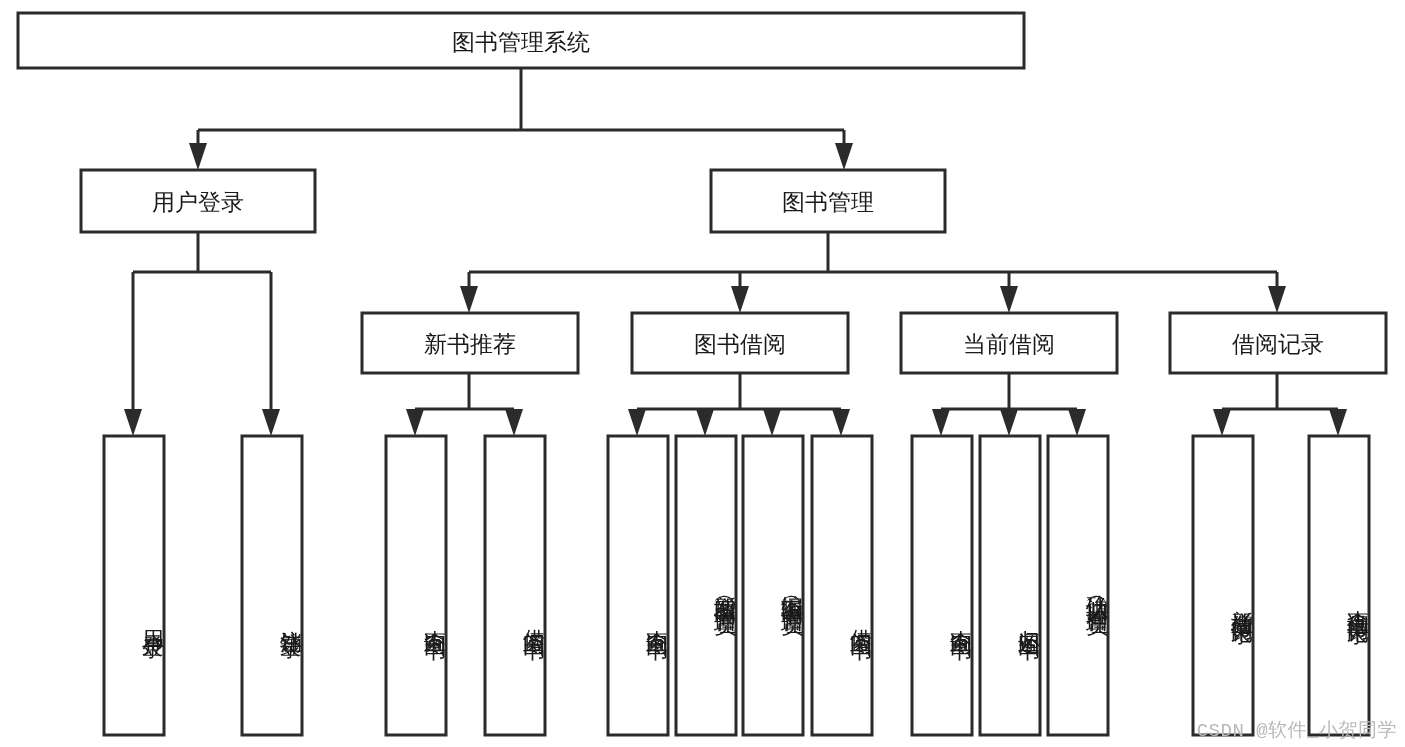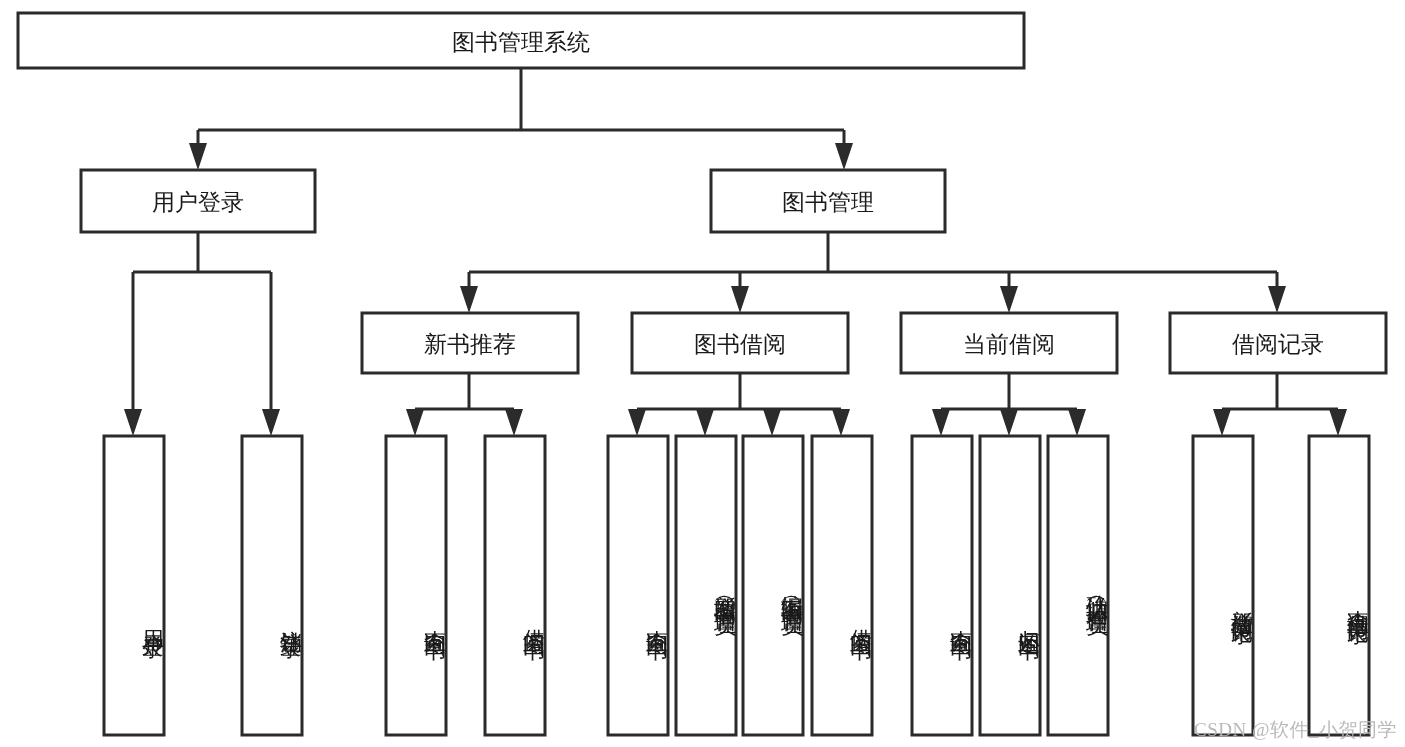--- a/index.html
+++ b/index.html
@@ -61,21 +61,21 @@
     white-space: nowrap;
     display: flex;
     align-items: flex-start;
     justify-content: center;
     pointer-events: none;
   }
   .watermark {
     position: absolute;
     right: 8px;
     bottom: 4px;
-    font-family: Liberation Serif, serif;
+    font-family: Liberation Mono, monospace;
     font-size: 19px;
     color: #b9b9b9;
     letter-spacing: 0.5px;
     white-space: nowrap;
   }
 </style>
 </head>
 <body>
 
 <div id="diagram-root">

